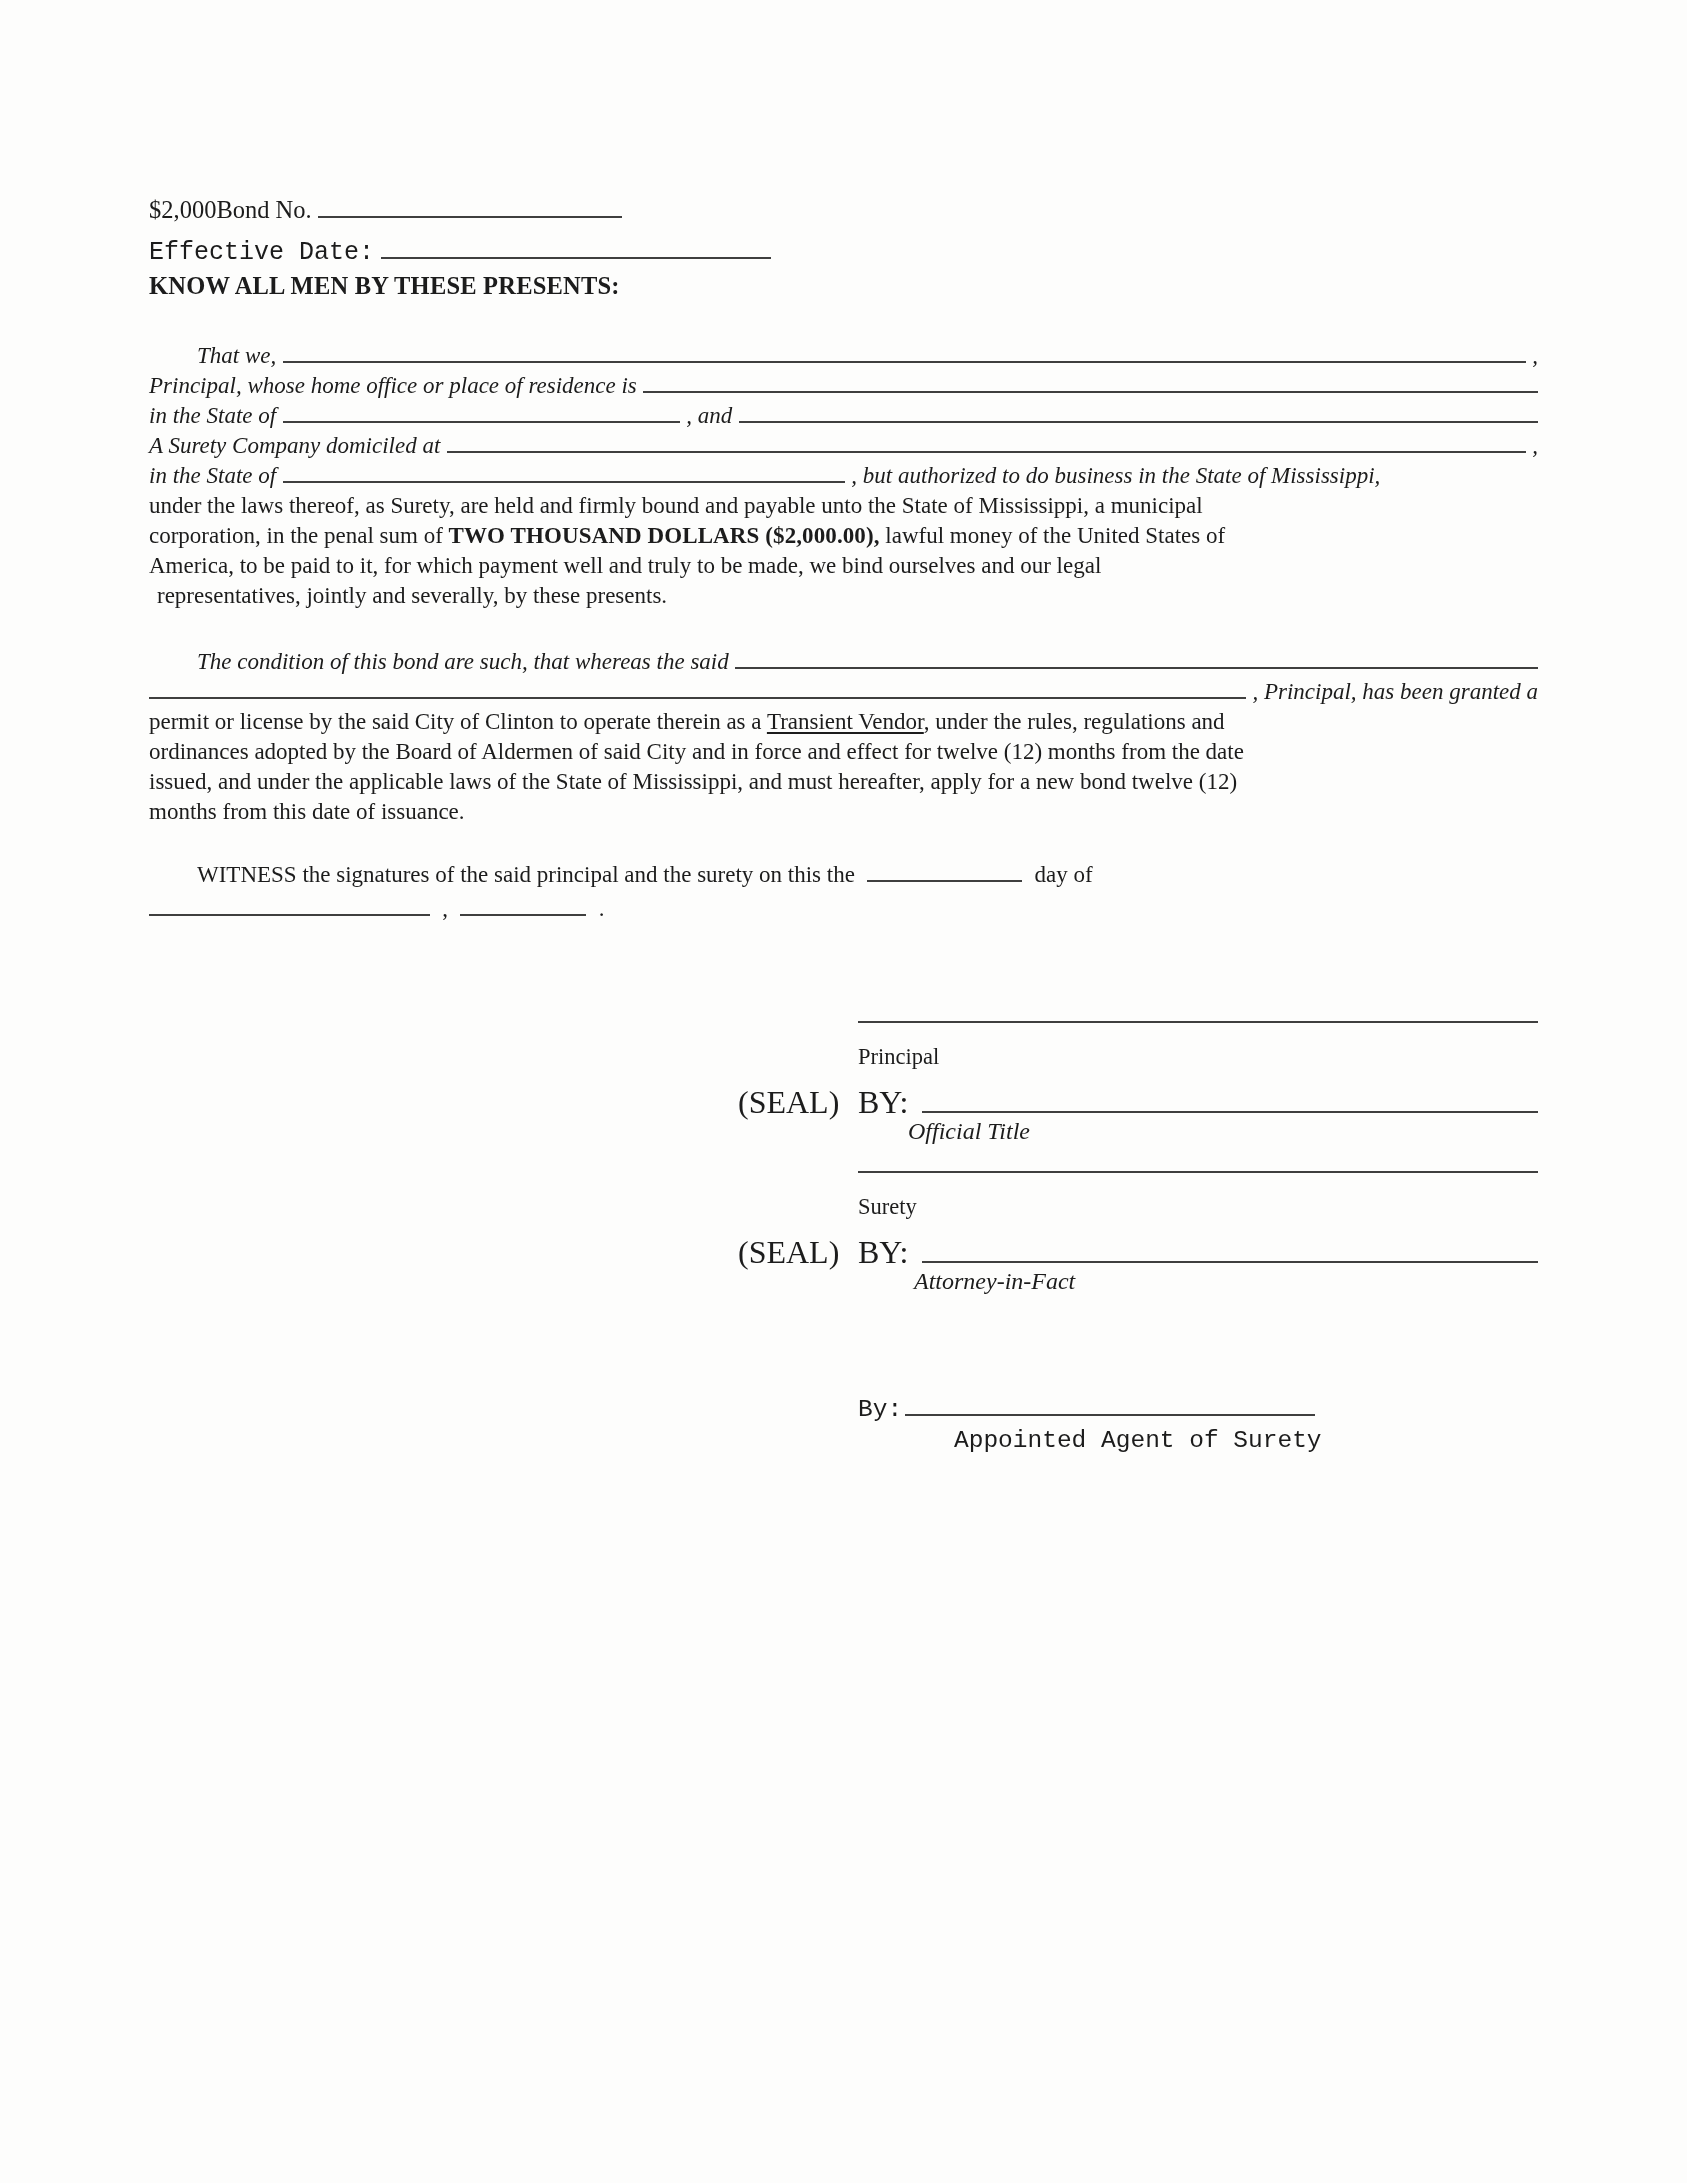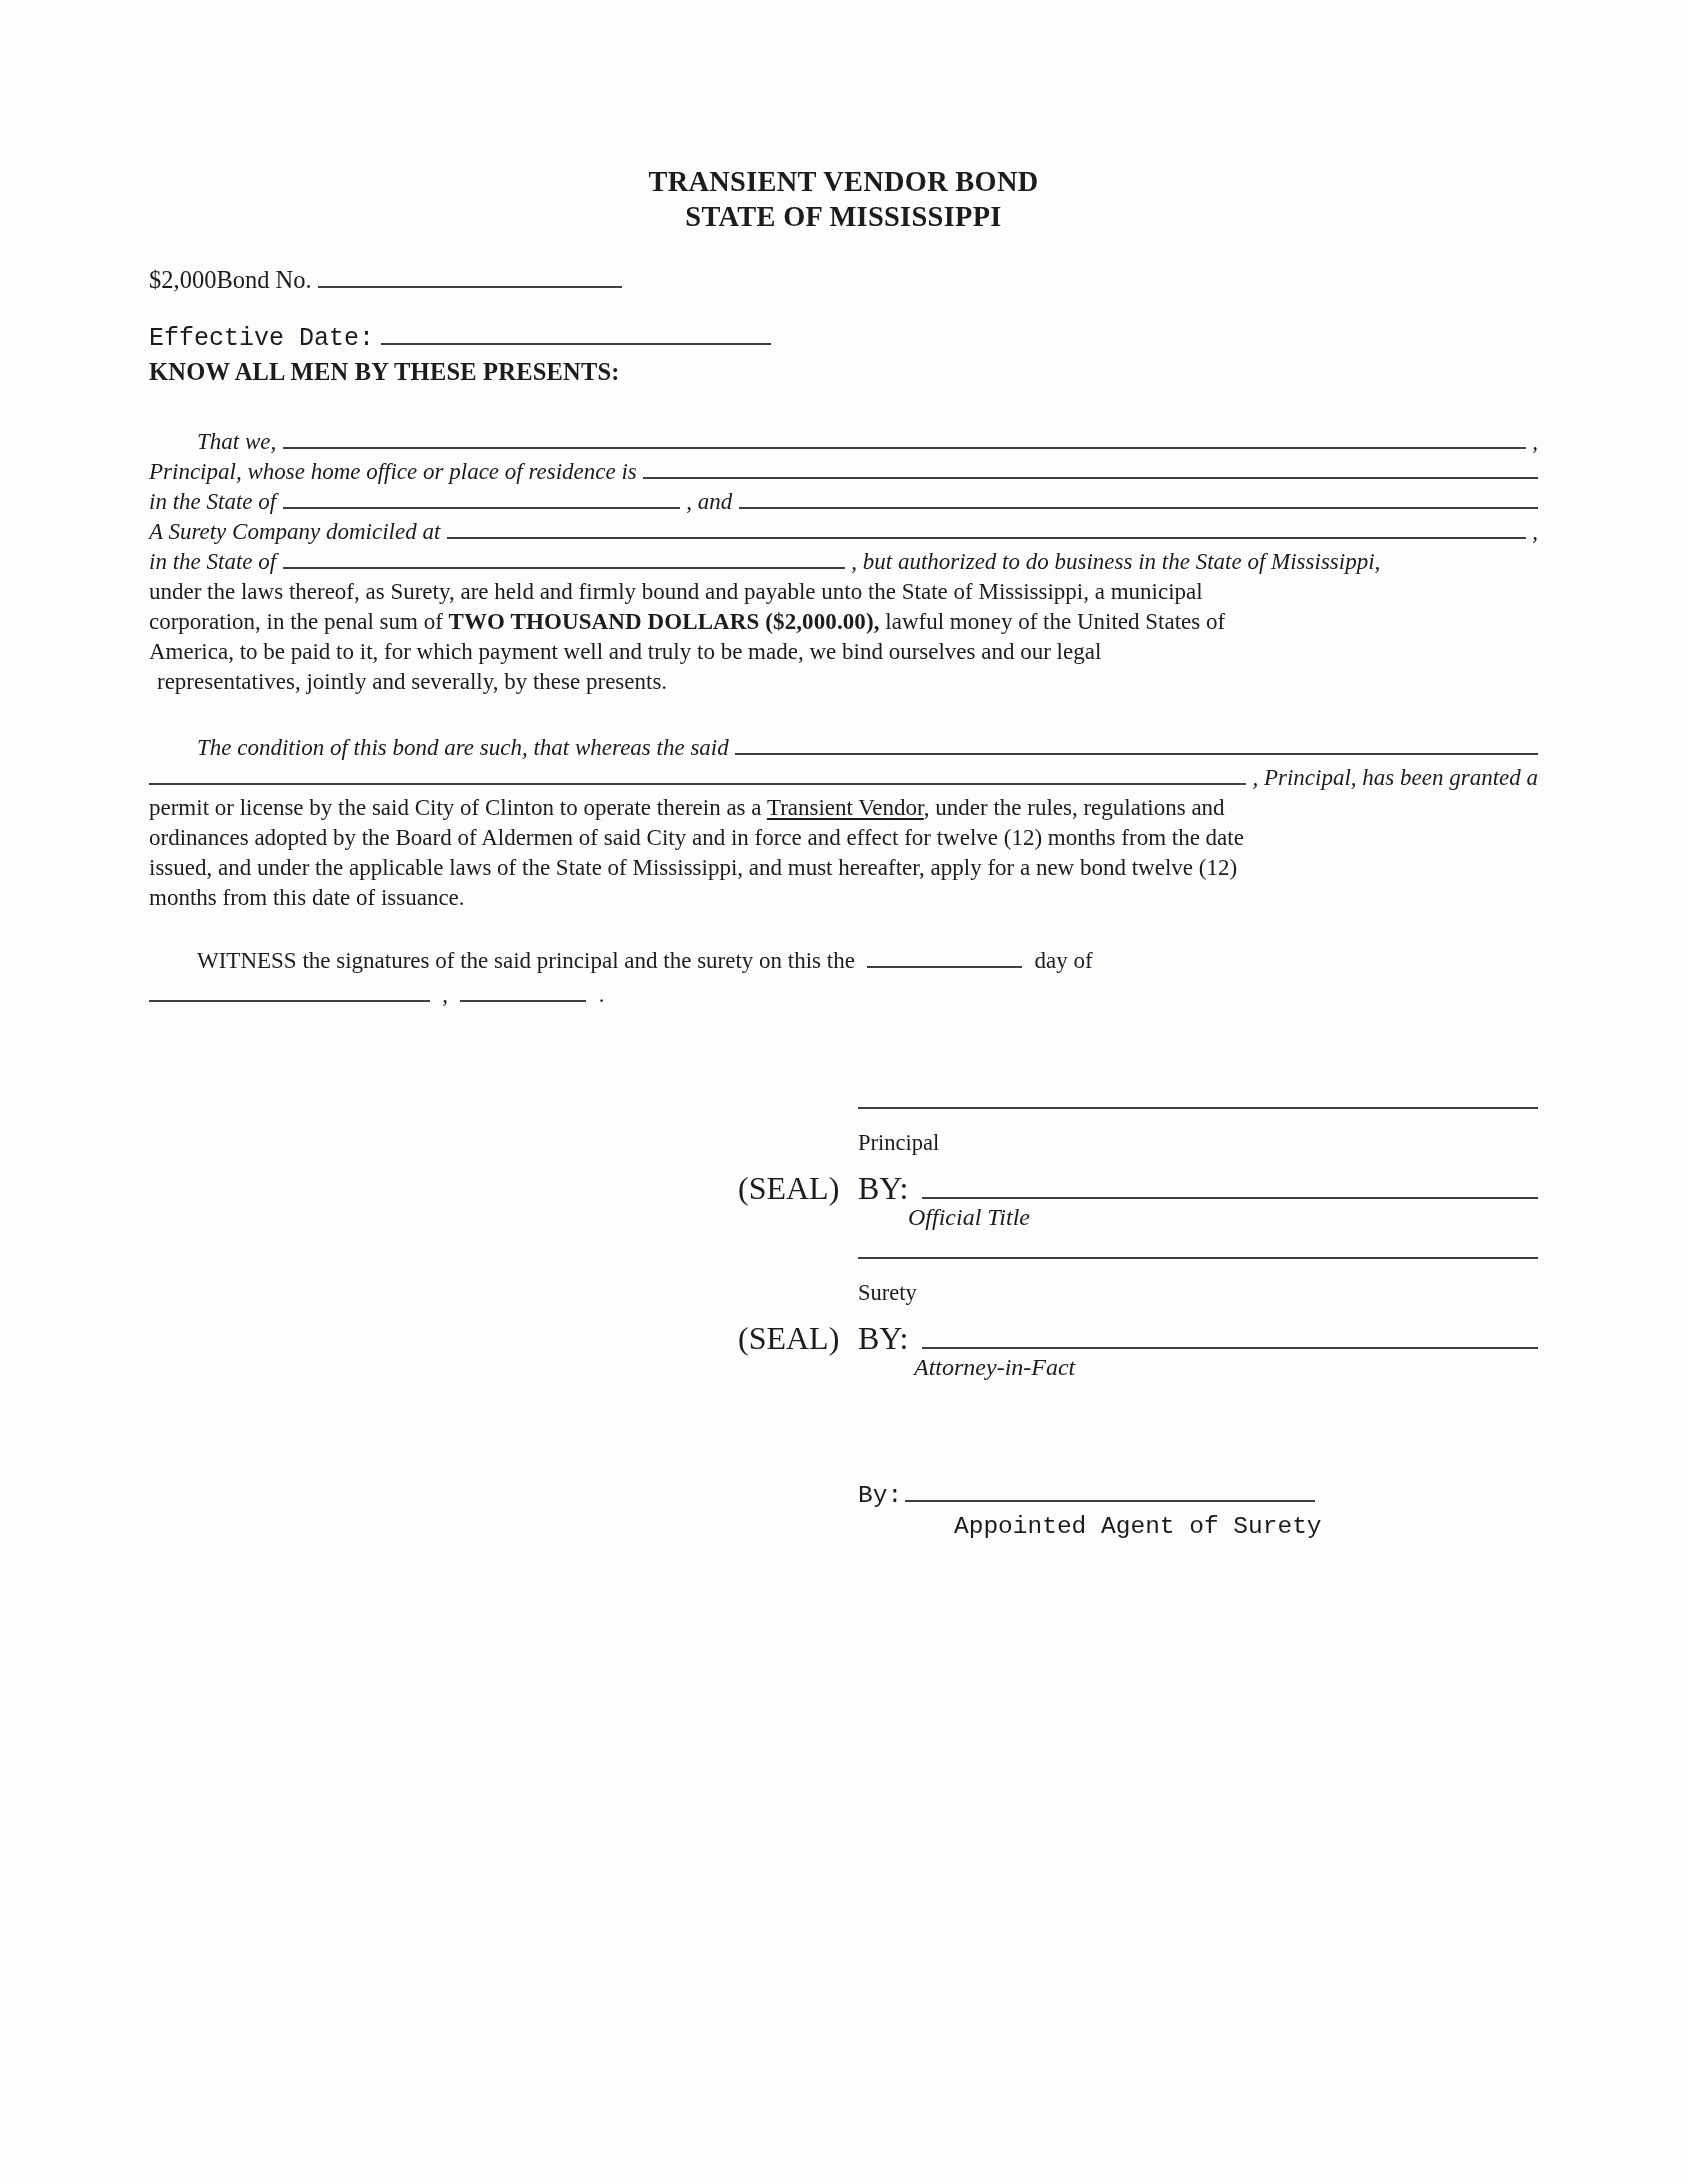--- a/index.html
+++ b/index.html
@@ -10,21 +10,21 @@
     background: #fdfdfc;
     padding: 164px 149px 0 149px;
     font-family: "Liberation Serif", serif;
     font-size: 23px;
     color: #1c1c1c;
   }
   .title { text-align: center; font-weight: 700; font-size: 28.4px; line-height: 35px; letter-spacing: 0.3px; }
   .meta-row { display: flex; justify-content: flex-start; align-items: baseline; margin-top: 32px; font-size: 24.5px; }
   .bond-no { display: flex; align-items: baseline; }
   .mono { font-family: "Liberation Mono", monospace; }
-  .effective-row { display: flex; align-items: baseline; margin-top: 30px; font-size: 25px; }
+  .effective-row { display: flex; align-items: baseline; margin-top: 14px; font-size: 25px; }
   .heading { margin-top: 4px; font-weight: 700; font-size: 24.5px; line-height: 30px; letter-spacing: 0.2px; }
 
   .para { margin-top: 0; }
   .line { line-height: 30px; min-height: 30px; }
   .fline { display: flex; align-items: baseline; font-style: italic; }
   .indent { padding-left: 48px; }
   .tiny-indent { padding-left: 8px; }
   .nowrap { white-space: nowrap; }
 
   .blank {
@@ -61,24 +61,20 @@
   .sig-gap { height: 26.5px; }
   .agent-row { display: flex; align-items: baseline; margin-top: 99px; line-height: 32px; font-size: 24.5px; }
   .agent-row .blank { flex: none; width: 410px; margin: 0 0 0 2.6px; }
   .agent-caption { padding-left: 96px; line-height: 30px; font-size: 24.5px; }
 </style>
 </head>
 <body>
 
 <div class="page">
 
-  <div class="title">
-    <div>TRANSIENT VENDOR BOND</div>
-    <div>STATE OF MISSISSIPPI</div>
-  </div>
 
   <div class="meta-row">
     <span>$2,000</span>
     <span class="bond-no">
       <span>Bond No.</span>
       <span class="blank" style="width:304px;"></span>
     </span>
   </div>
 
   <div class="effective-row mono">

